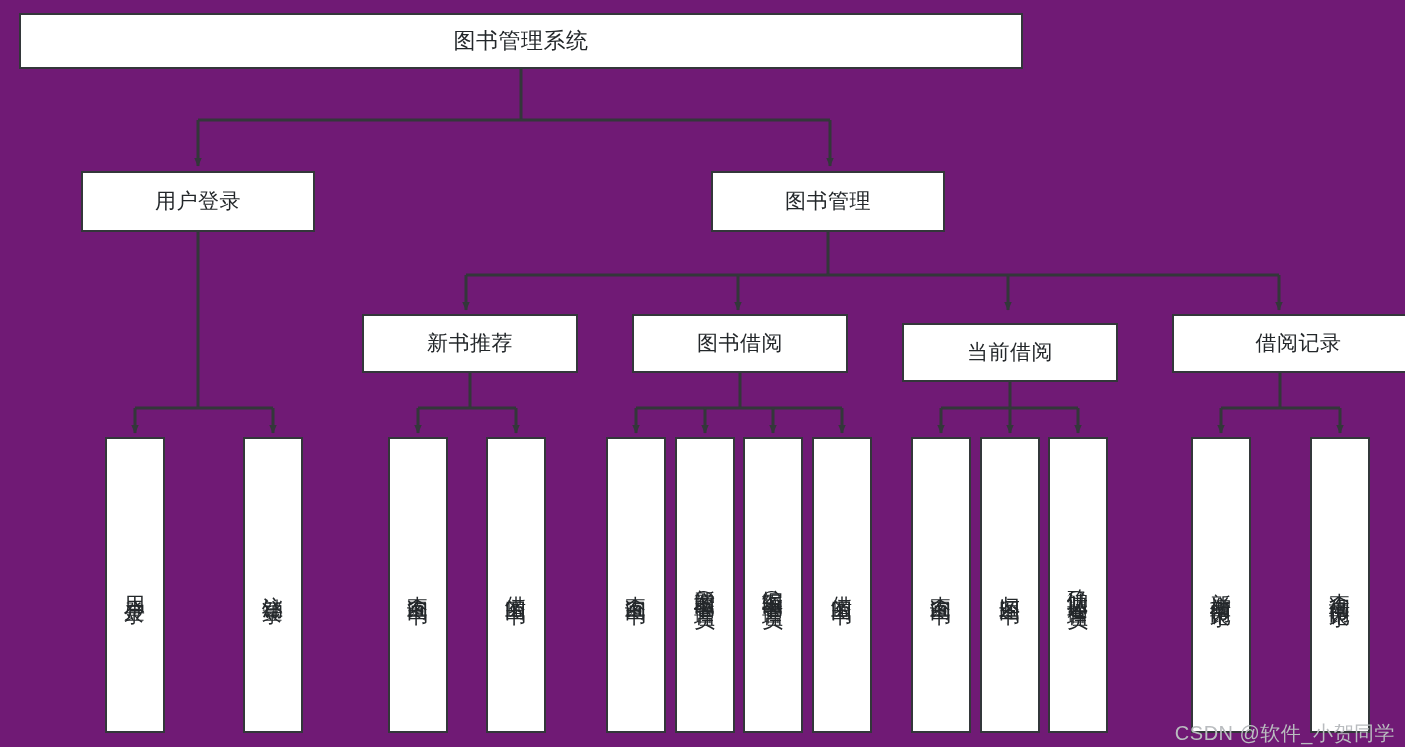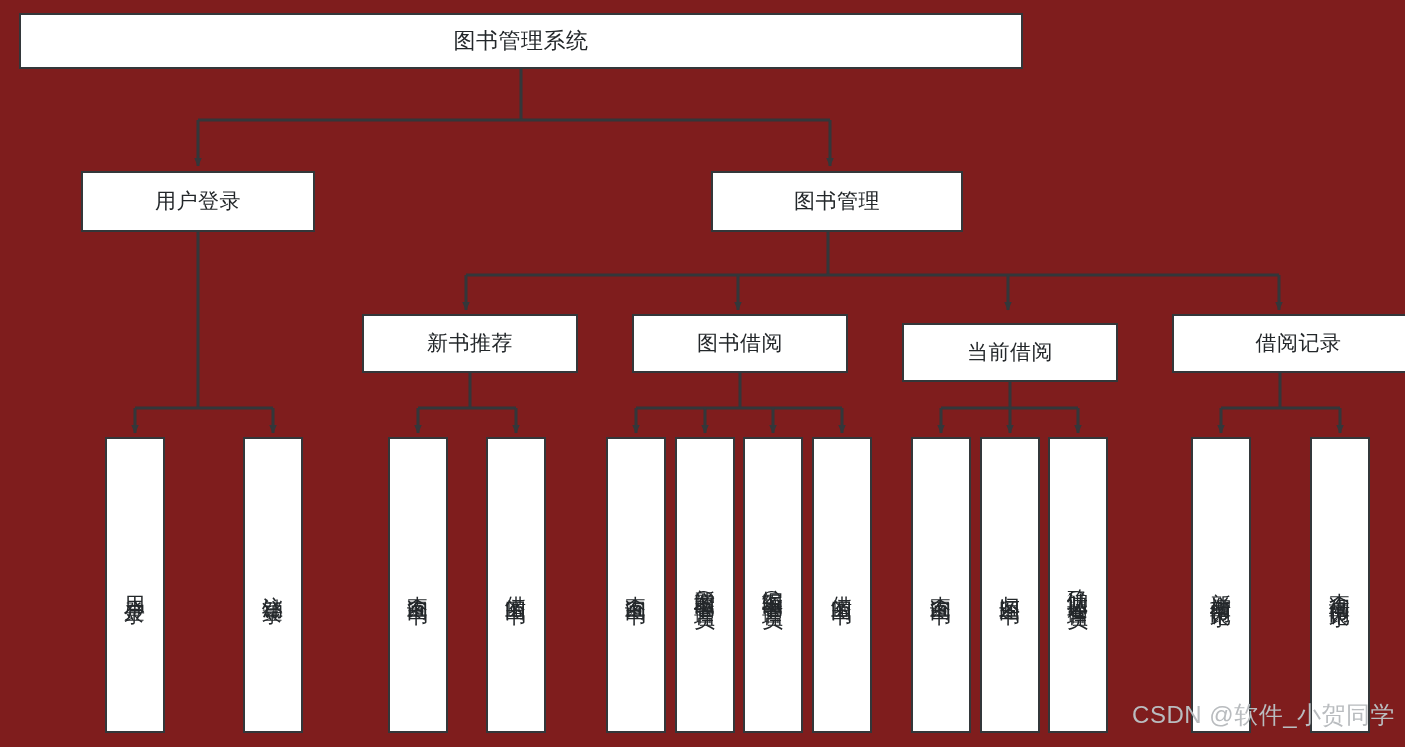--- a/index.html
+++ b/index.html
@@ -8,21 +8,21 @@
     padding: 0;
     background: #ffffff;
   }
   body {
     font-family: "Liberation Sans", "DejaVu Sans", sans-serif;
   }
   #canvas {
     position: relative;
     width: 1405px;
     height: 747px;
-    background: #7f1d1d;
+    background: #701a75;
     overflow: hidden;
   }
   #edges {
     position: absolute;
     left: 0;
     top: 0;
     width: 1405px;
     height: 747px;
     pointer-events: none;
   }
@@ -62,22 +62,22 @@
     text-orientation: upright;
     font-size: 21px;
     line-height: 1.0;
     letter-spacing: 3px;
     white-space: nowrap;
     max-height: 100%;
   }
   .watermark {
     position: absolute;
     right: 10px;
-    bottom: 16px;
-    font-size: 24px;
+    bottom: 0;
+    font-size: 20px;
     color: #b9bcbf;
     letter-spacing: 0.5px;
     z-index: 5;
     white-space: nowrap;
     pointer-events: none;
   }
 </style>
 </head>
 <body>
 
@@ -137,21 +137,21 @@
   </svg>
 
   <div class="node horiz root" style="left:19px; top:13px; width:1004px; height:56px;">
     <span class="label">图书管理系统</span>
   </div>
 
   <div class="node horiz" style="left:81px; top:171px; width:234px; height:61px;">
     <span class="label">用户登录</span>
   </div>
 
-  <div class="node horiz" style="left:711px; top:171px; width:252px; height:61px;">
+  <div class="node horiz" style="left:711px; top:171px; width:234px; height:61px;">
     <span class="label">图书管理</span>
   </div>
 
   <div class="node horiz" style="left:362px; top:314px; width:216px; height:59px;">
     <span class="label">新书推荐</span>
   </div>
 
   <div class="node horiz" style="left:632px; top:314px; width:216px; height:59px;">
     <span class="label">图书借阅</span>
   </div>

